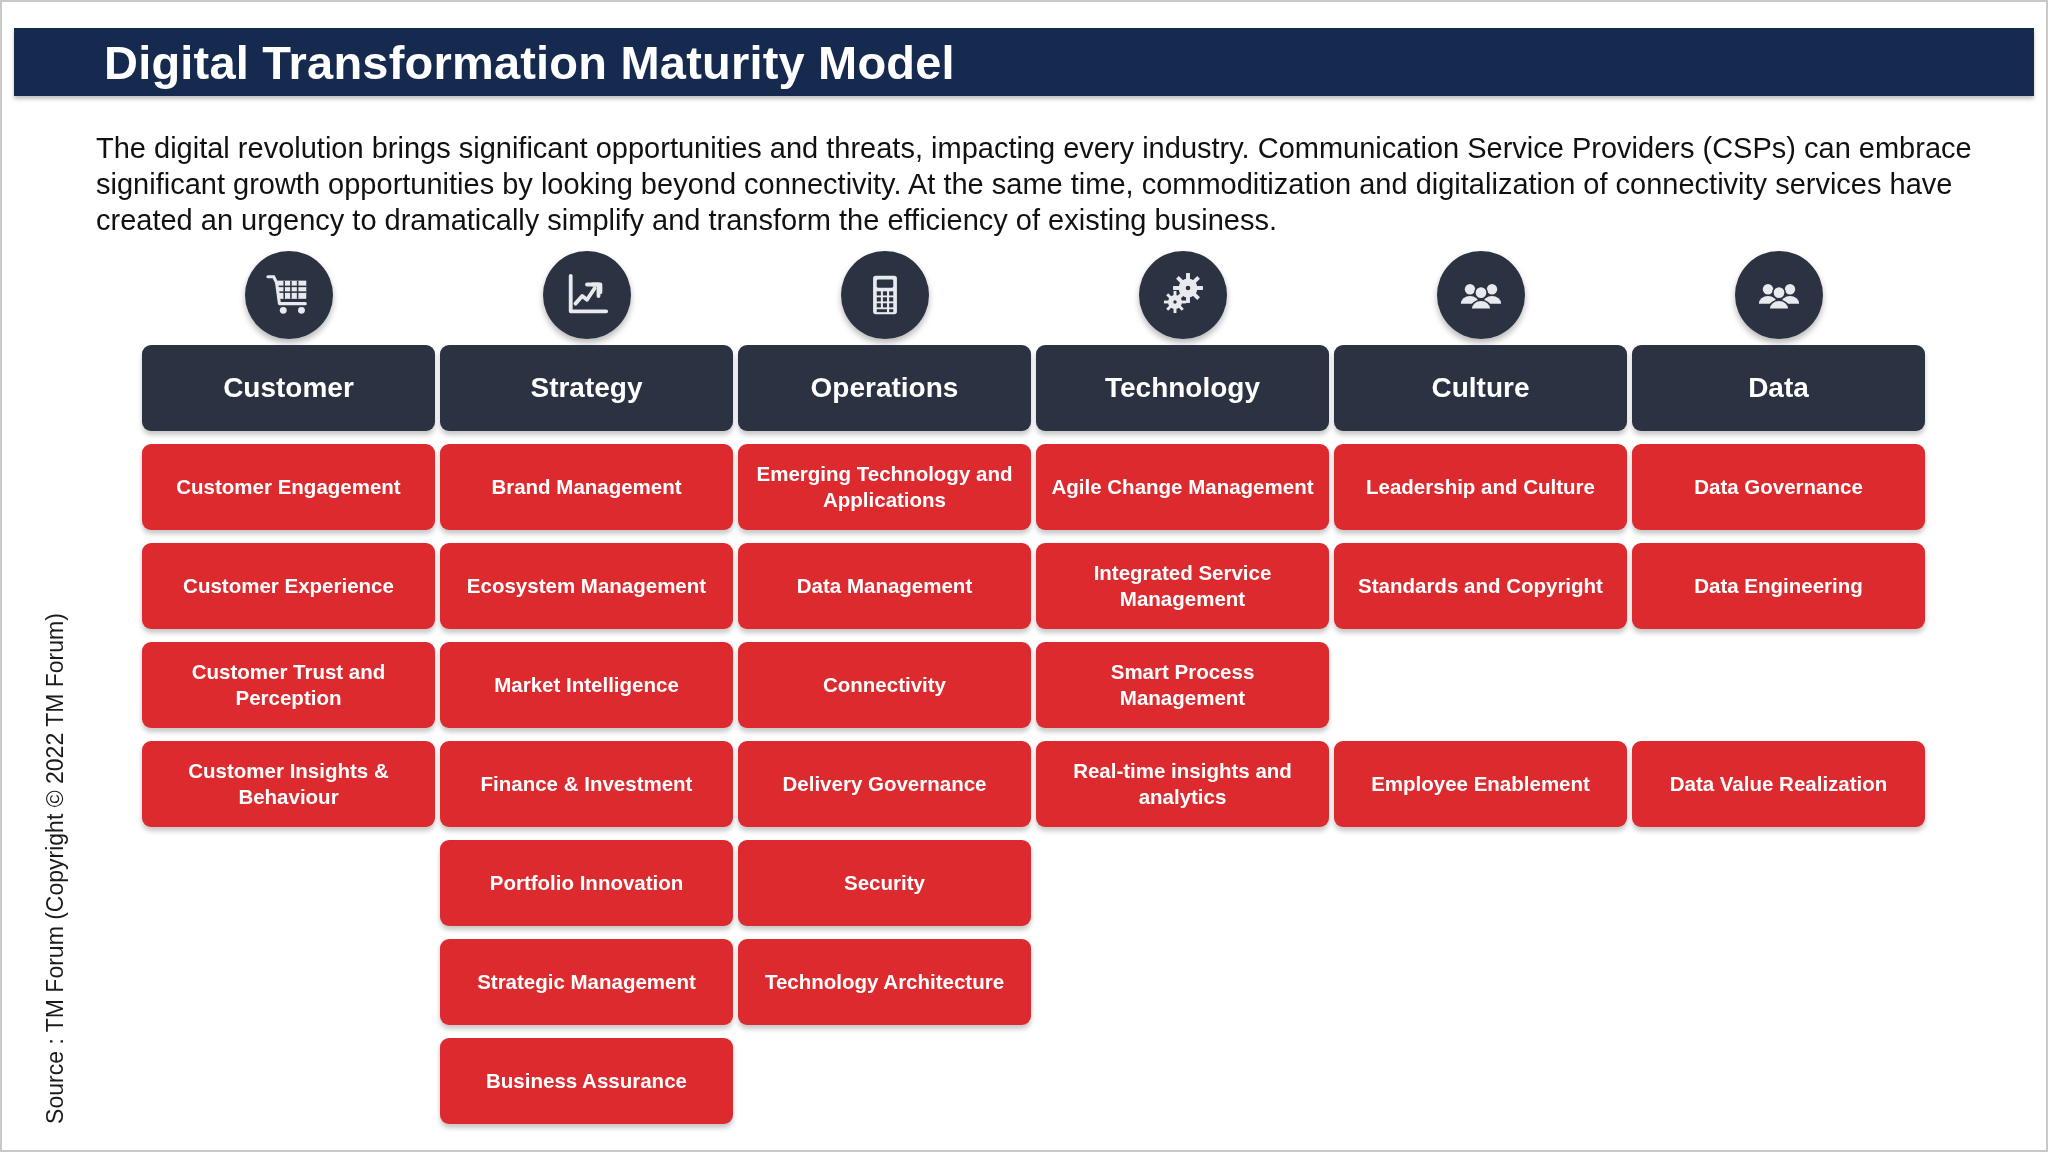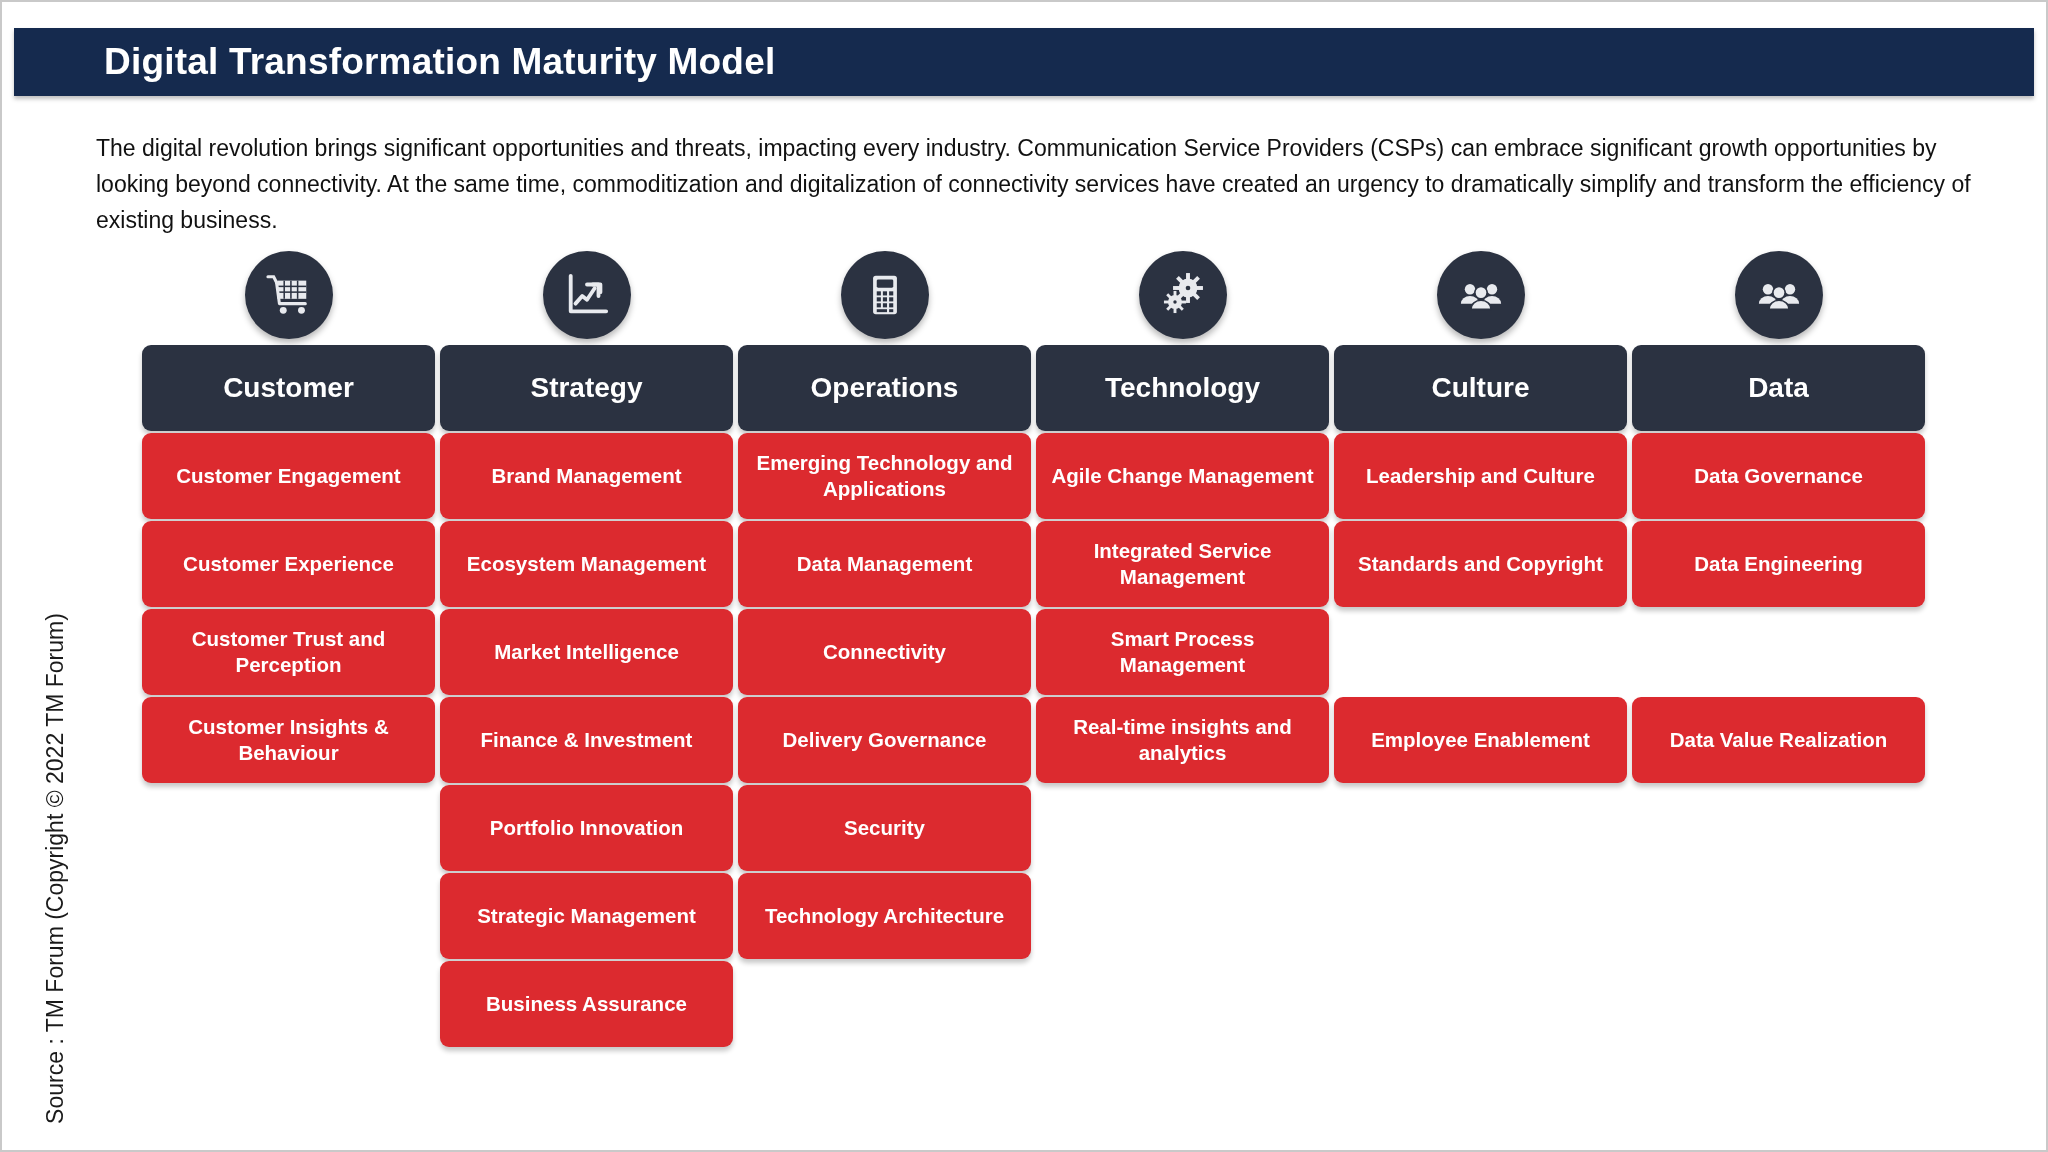--- a/index.html
+++ b/index.html
@@ -33,35 +33,35 @@
     top: 28px;
     width: 2020px;
     height: 68px;
     background: #152a4e;
     display: flex;
     align-items: center;
     box-shadow: 0 3px 4px rgba(0,0,0,0.25);
   }
   .title-text {
     color: #ffffff;
-    font-size: 37px;
+    font-size: 47px;
     font-weight: bold;
     letter-spacing: 0.2px;
     margin-left: 90px;
     white-space: nowrap;
   }
 
   
   .intro {
     position: absolute;
     left: 96px;
     top: 130px;
     width: 1916px;
     color: #111111;
-    font-size: 23px;
+    font-size: 29px;
     line-height: 36px;
     text-align: left;
   }
 
   
   .source-note {
     position: absolute;
     left: -245px;
     top: 855px;
     width: 600px;
@@ -98,21 +98,21 @@
     background: #2b3241;
     display: flex;
     align-items: center;
     justify-content: center;
     box-shadow: 0 4px 6px rgba(0,0,0,0.28);
   }
   .icon-circle svg { display: block; }
 
   .grid-row {
     display: flex;
-    margin-bottom: 2px;
+    margin-bottom: 13px;
   }
   .cell {
     width: 293px;
     margin-right: 5px;
     min-height: 86px;
     border-radius: 9px;
     display: flex;
     align-items: center;
     justify-content: center;
     text-align: center;

